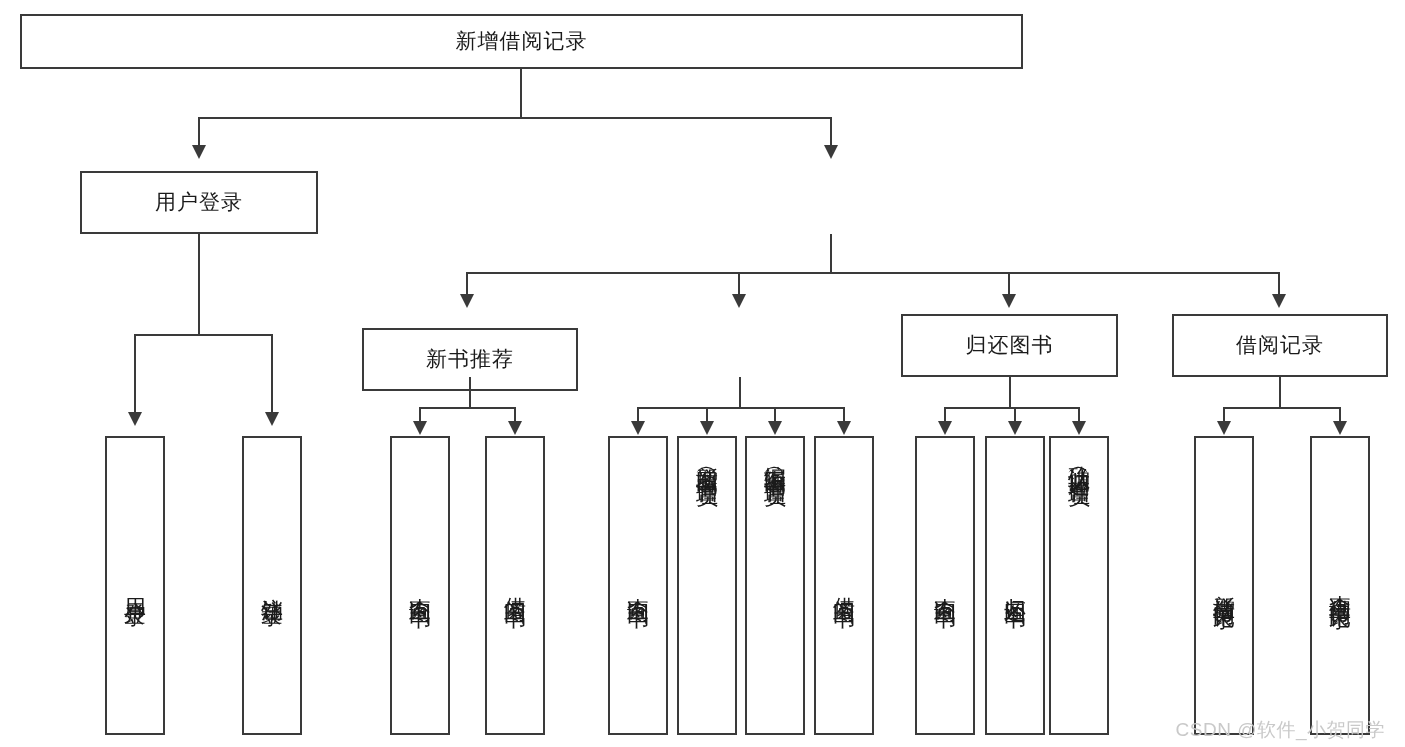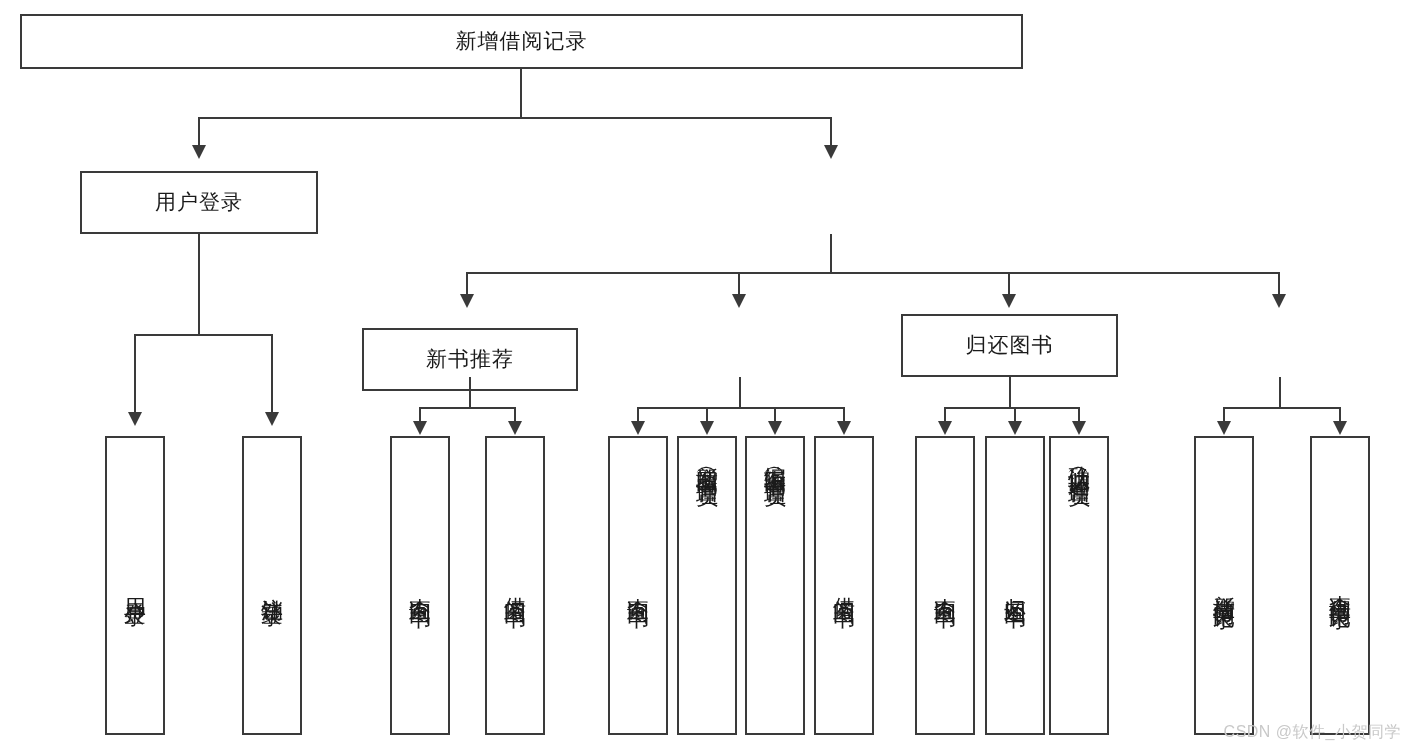--- a/index.html
+++ b/index.html
@@ -64,23 +64,23 @@
     position: absolute;
     width: 0;
     height: 0;
     border-left: 7px solid transparent;
     border-right: 7px solid transparent;
     border-top: 14px solid #3a3a3a;
   }
   
   #watermark {
     position: absolute;
-    right: 4px;
+    right: 20px;
     bottom: 4px;
-    font-size: 16px;
+    font-size: 19px;
     color: #c9c9c9;
     letter-spacing: 0.5px;
     white-space: nowrap;
     font-family: "Liberation Sans", "DejaVu Sans", sans-serif;
   }
 </style>
 </head>
 <body>
 
 <div id="canvas">
@@ -117,20 +117,23 @@
   <div class="arrow" style="left:1002px; top:294px;"></div>
   <div class="ln lnv" style="left:1278px; top:272px; width:2px; height:24px;"></div>
   <div class="arrow" style="left:1272px; top:294px;"></div>
 
   <div class="node" style="left:362px; top:328px; width:216px; height:63px;">
     <span class="label">新书推荐</span>
   </div>
   <div class="node" style="left:901px; top:314px; width:217px; height:63px;">
     <span class="label">归还图书</span>
   </div>
+  <div class="node" style="left:1172px; top:314px; width:216px; height:63px;">
+    <span class="label">借阅记录</span>
+  </div>
 
   <div class="ln lnv" style="left:469px; top:377px; width:2px; height:32px;"></div>
   <div class="ln lnh" style="left:419px; top:407px; width:97px; height:2px;"></div>
   <div class="ln lnv" style="left:419px; top:407px; width:2px; height:16px;"></div>
   <div class="arrow" style="left:413px; top:421px;"></div>
   <div class="ln lnv" style="left:514px; top:407px; width:2px; height:16px;"></div>
   <div class="arrow" style="left:508px; top:421px;"></div>
 
   <div class="ln lnv" style="left:739px; top:377px; width:2px; height:32px;"></div>
   <div class="ln lnh" style="left:637px; top:407px; width:208px; height:2px;"></div>

